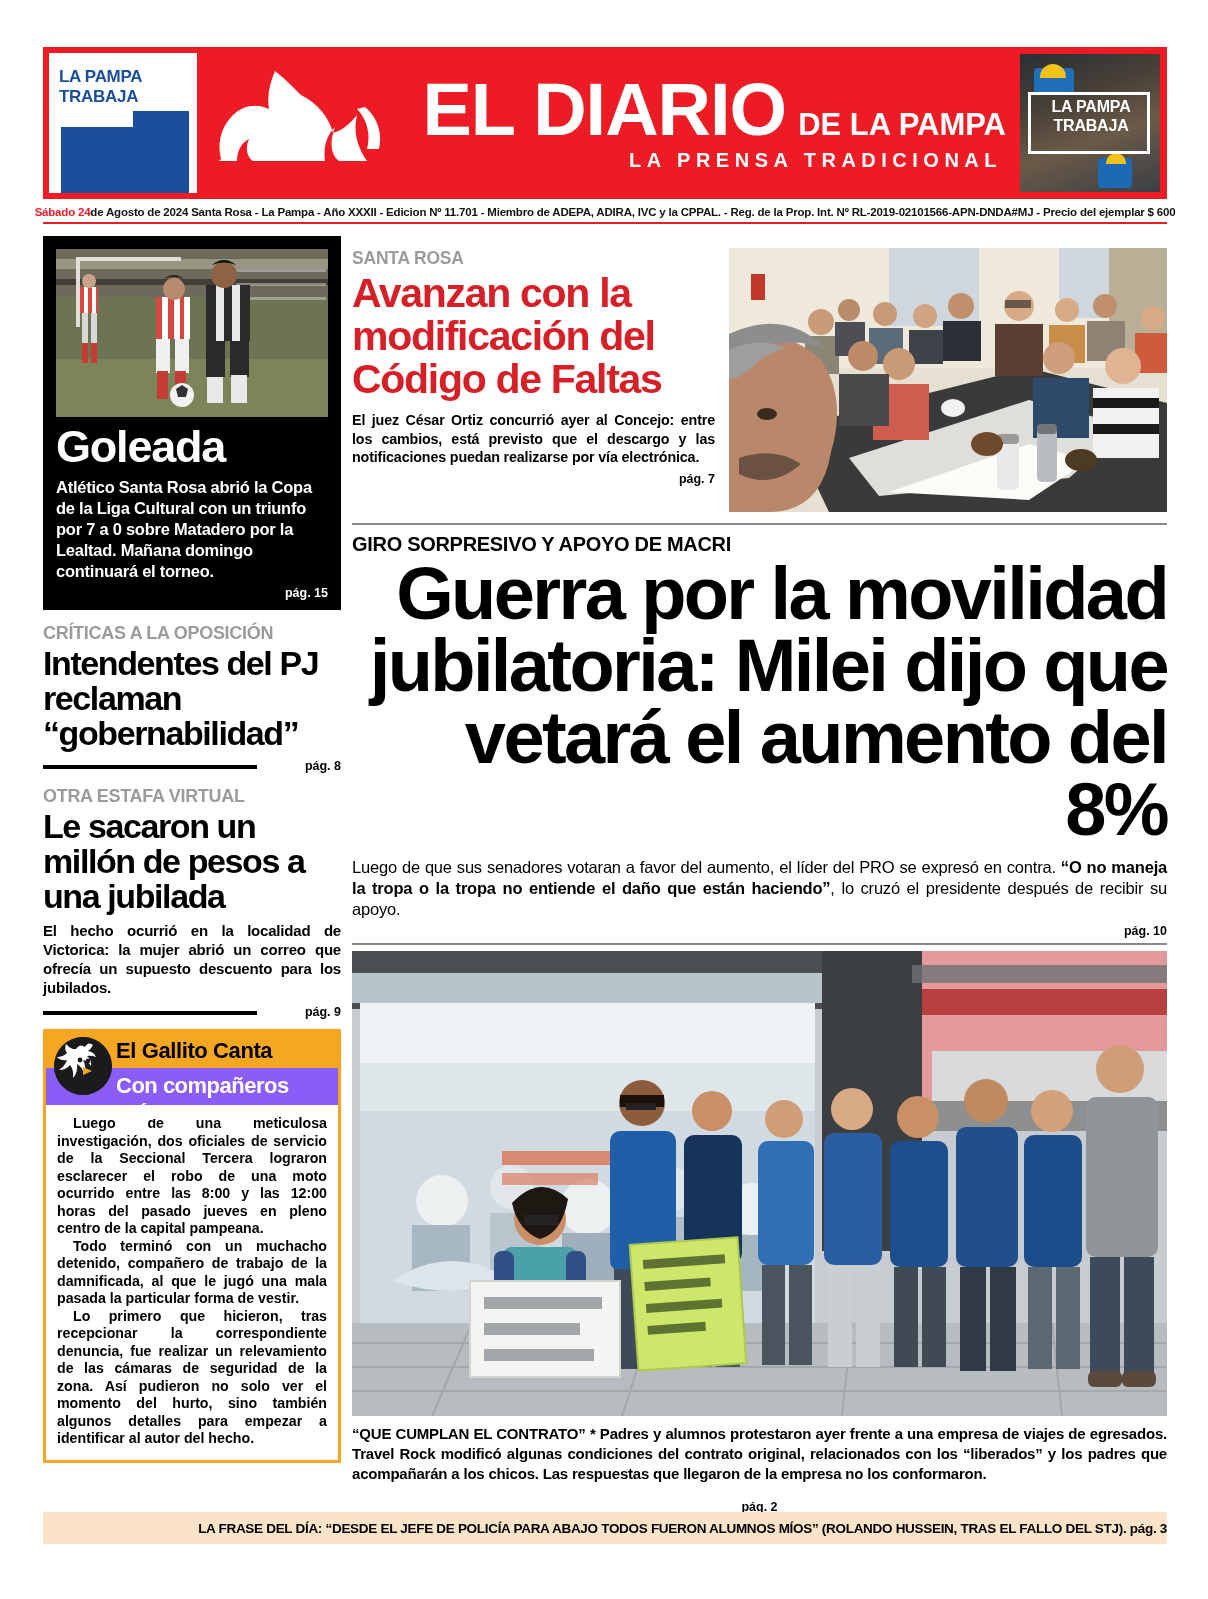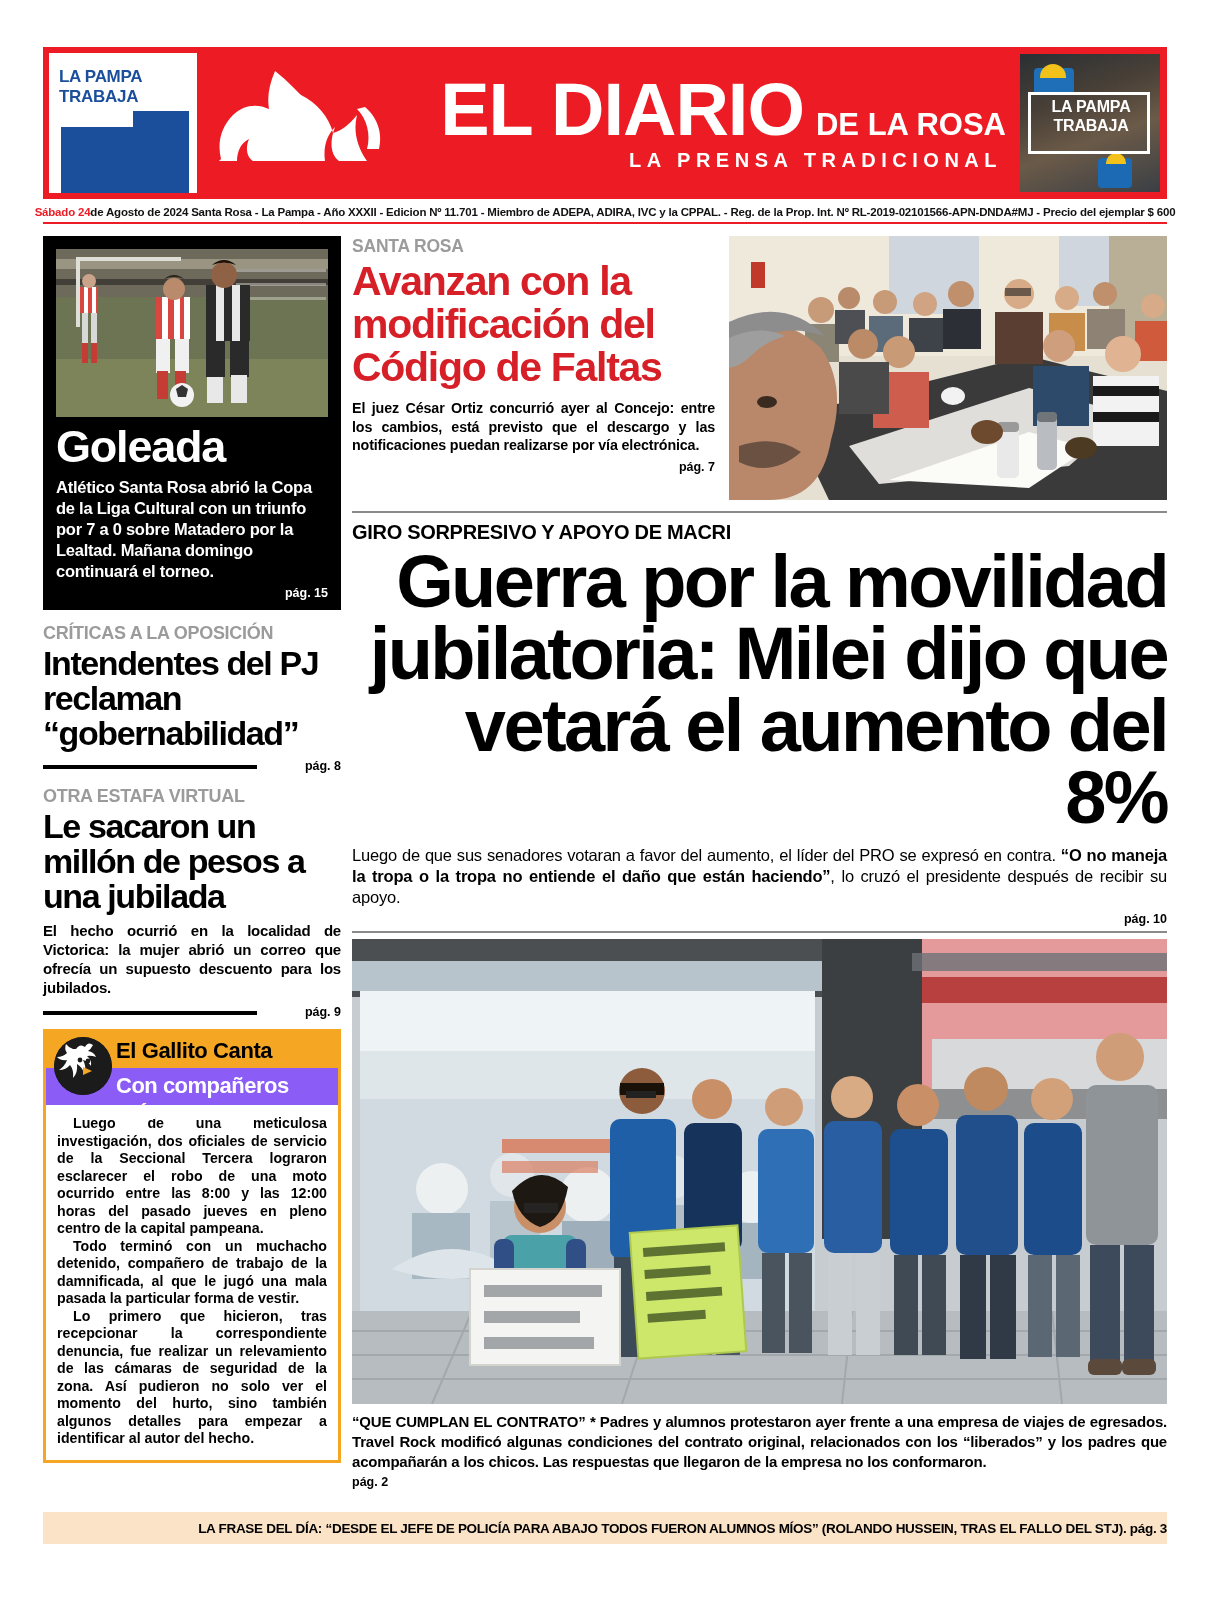--- a/index.html
+++ b/index.html
@@ -280,20 +280,21 @@
 
   
   .right-col {
     position: absolute;
     left: 352px; top: 236px;
     width: 815px;
   }
   .top-story {
     display: flex;
     gap: 14px;
+    margin-top: 12px;
   }
   .ts-text { width: 363px; }
   .ts-kicker {
     font-size: 17.5px;
     font-weight: bold;
     color: #9b9b9b;
     letter-spacing: -0.2px;
   }
   .ts-head {
     color: #d61f26;
@@ -367,24 +368,24 @@
   }
   .caption {
     font-size: 15px;
     font-weight: bold;
     line-height: 20px;
     margin-top: 8px;
     letter-spacing: -0.2px;
     text-align: justify;
   }
   .caption-pag {
-    text-align: left;
+    text-align: center;
     font-size: 12.5px;
     font-weight: bold;
-    margin-top: 3px;
+    margin-top: 16px;
   }
 
   
   .bottom-bar {
     position: absolute;
     left: 43px; top: 1512px;
     width: 1124px; height: 32px;
     background: #fbe3c8;
     display: flex;
     align-items: center;
@@ -417,21 +418,21 @@
     <div class="mh-bird">
       <svg width="190" height="108" viewBox="0 0 190 108">
         <path fill="#ffffff" d="M68 2 C62 16 60 28 62 40 C50 34 36 36 26 46 C14 58 10 74 14 90 L12 92 L30 92 C30 82 34 74 42 70 C38 80 40 88 46 92 L118 92 C116 78 120 66 128 58 C122 74 124 86 132 92 L160 92 C150 78 146 62 150 46 C142 56 134 62 126 64 C122 48 110 34 94 26 C86 18 76 8 68 2 Z"></path>
         <path fill="#ffffff" d="M150 40 C160 50 164 66 160 80 L172 80 C176 64 170 48 158 38 Z"></path>
       </svg>
     </div>
 
     <div class="mh-title">
       <div class="mh-title-row">
         <span class="mh-eldiario">EL DIARIO</span>
-        <span class="mh-delapampa">DE LA ROSA</span>
+        <span class="mh-delapampa">DE LA PAMPA</span>
       </div>
       <div class="mh-sub">LA PRENSA TRADICIONAL</div>
     </div>
 
     <div class="mh-ad">
       <div class="ad-h1"></div>
       <div class="ad-helmet"></div>
       <div class="ad-worker2"></div>
       <div class="ad-helmet2"></div>
       <div class="ad-box"></div>

